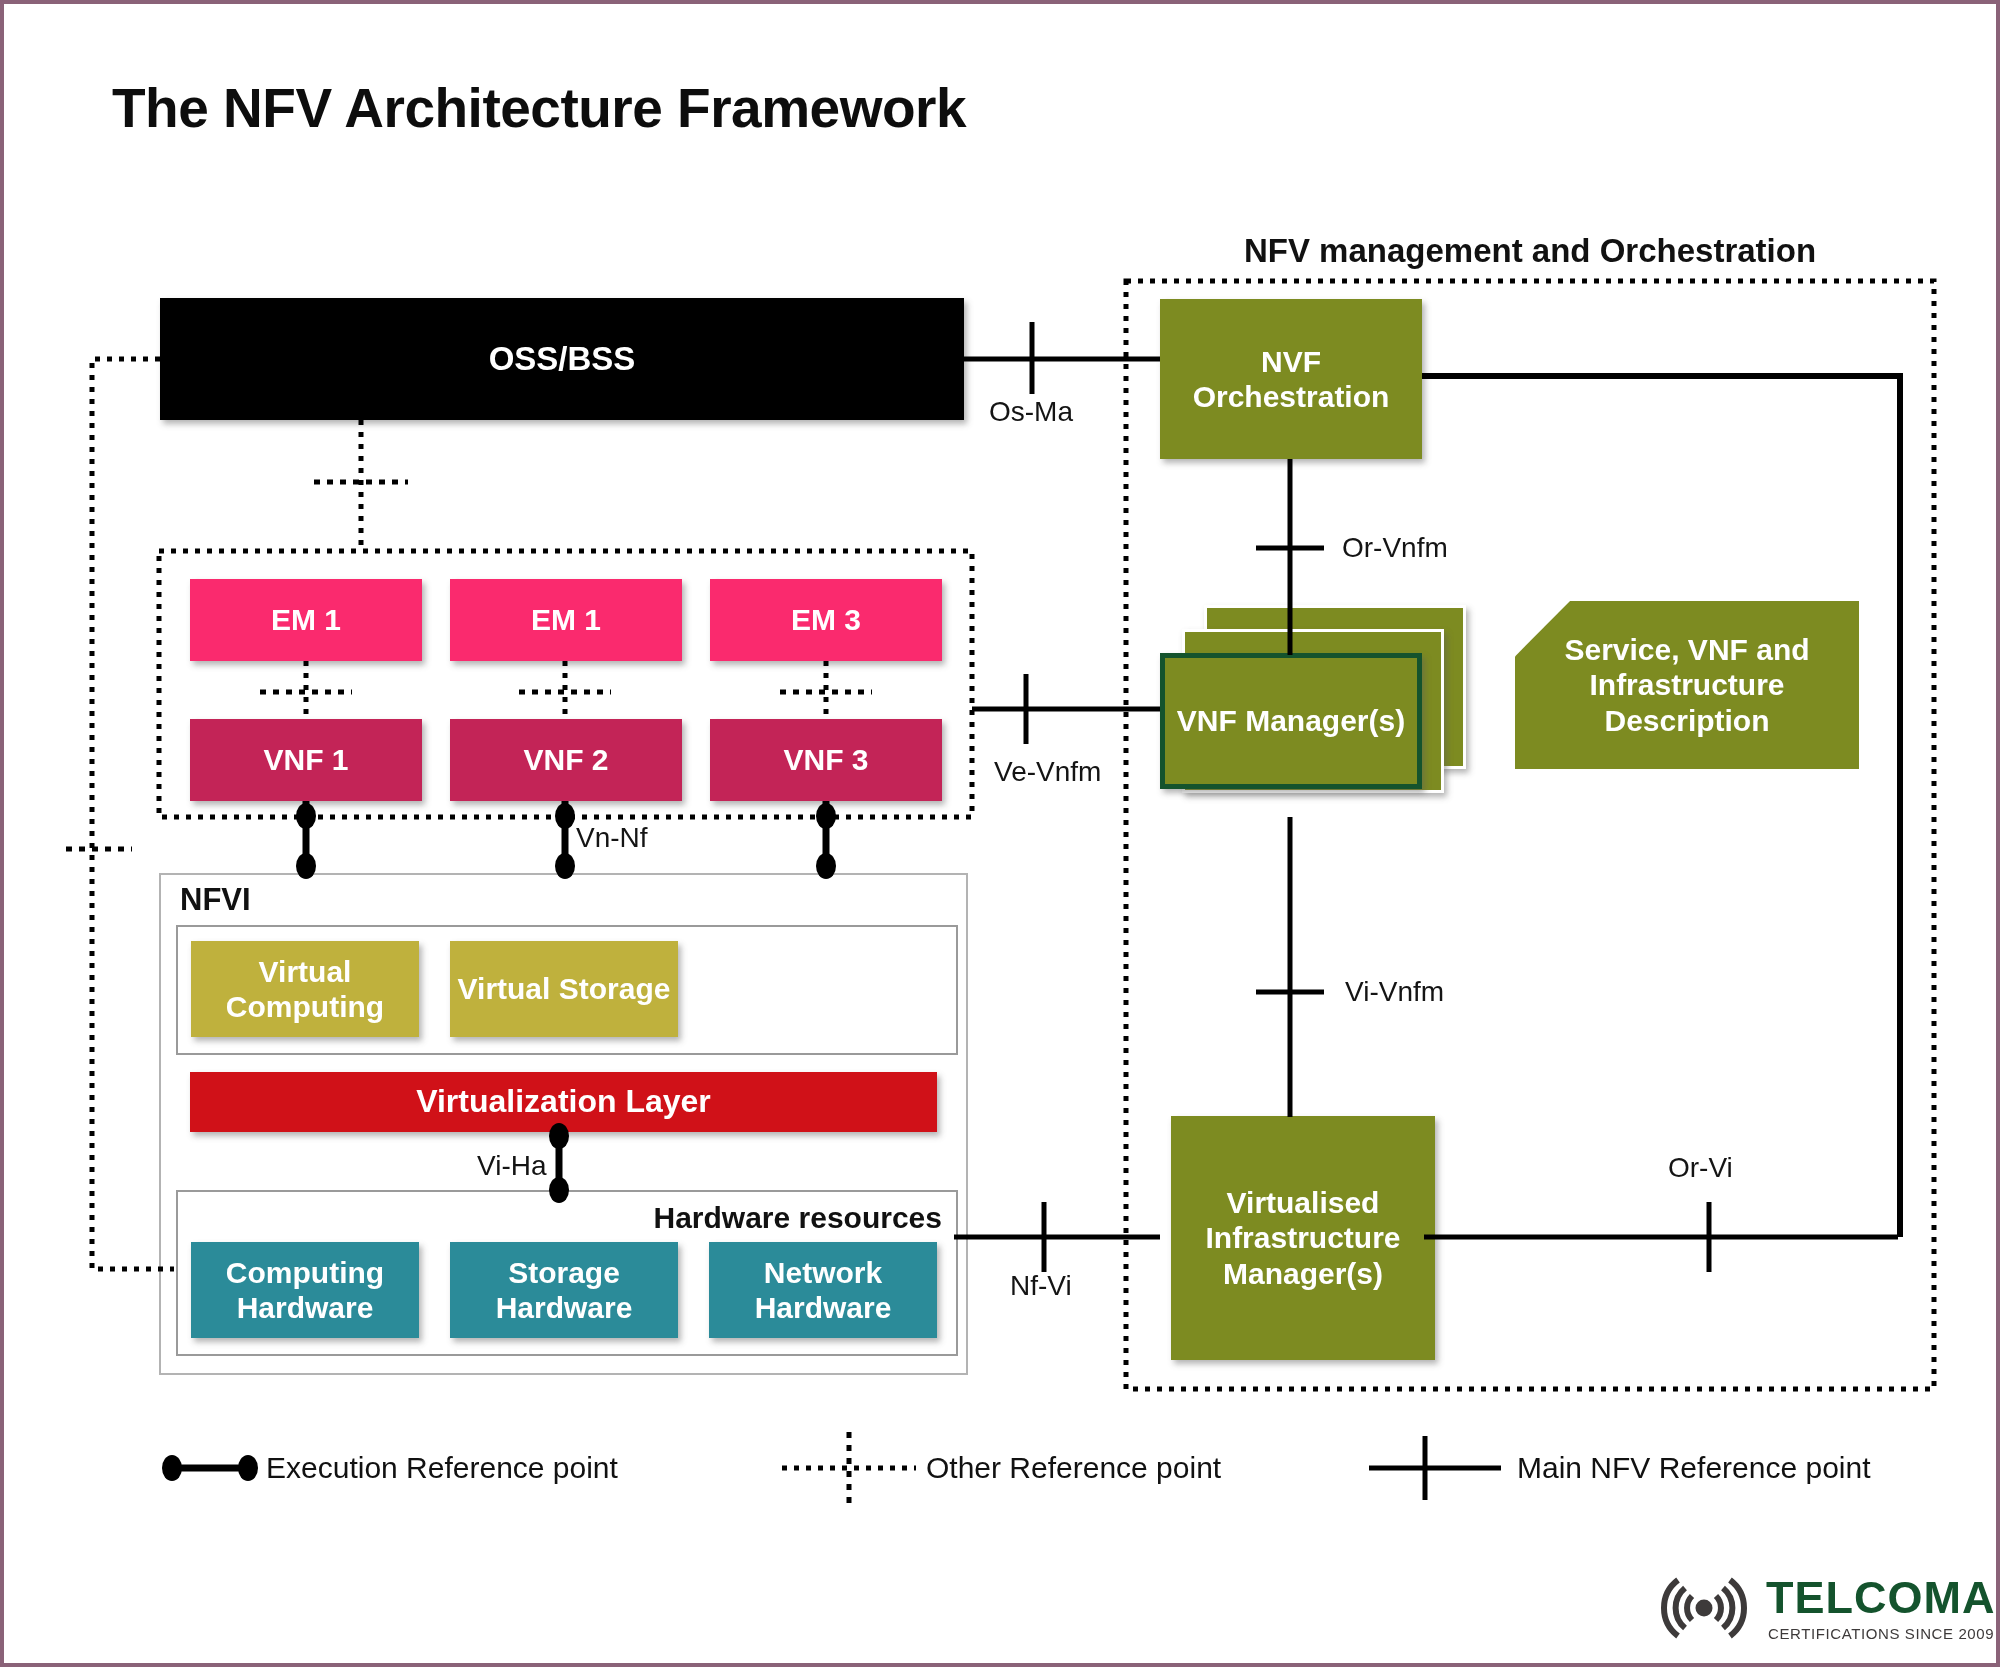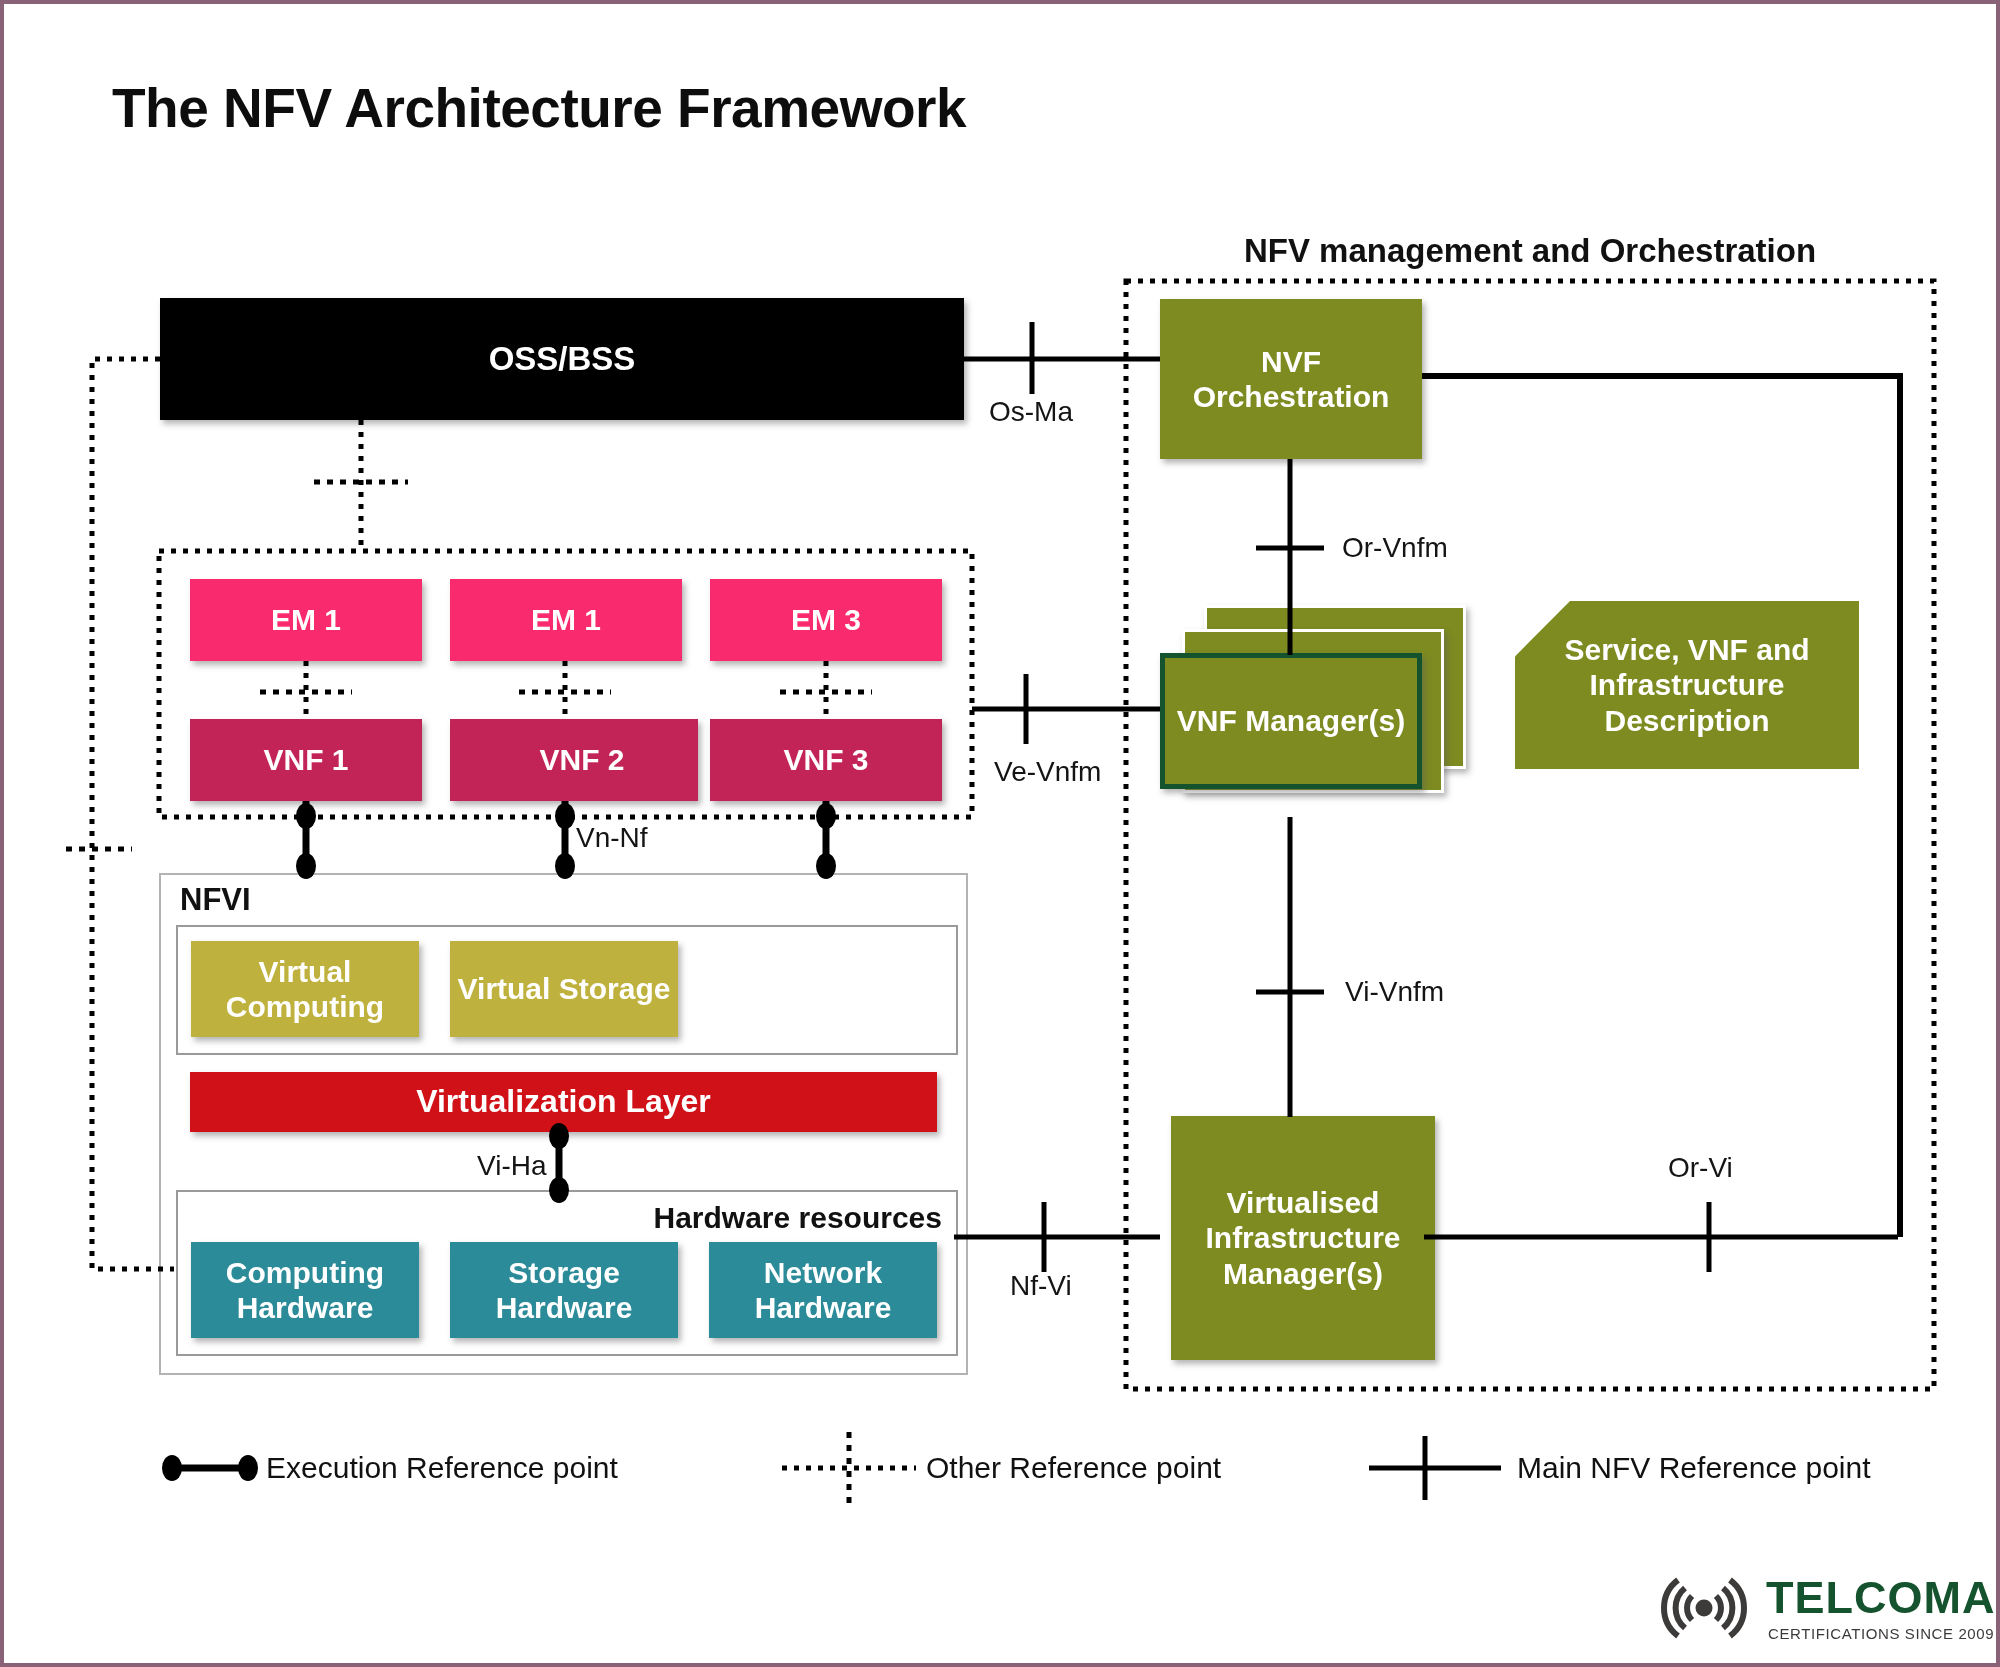--- a/index.html
+++ b/index.html
@@ -57,21 +57,21 @@
 <div id="canvas">
 
   <div class="abs page-title">The NFV Architecture Framework</div>
 
   <div class="node oss" style="left:156px;top:294px;width:804px;height:122px;">OSS/BSS</div>
 
   <div class="node pink" style="left:186px;top:575px;width:232px;height:82px;">EM 1</div>
   <div class="node pink" style="left:446px;top:575px;width:232px;height:82px;">EM 1</div>
   <div class="node pink" style="left:706px;top:575px;width:232px;height:82px;">EM 3</div>
   <div class="node crimson" style="left:186px;top:715px;width:232px;height:82px;">VNF 1</div>
-  <div class="node crimson" style="left:446px;top:715px;width:232px;height:82px;padding-left:16px;">VNF 2</div>
+  <div class="node crimson" style="left:446px;top:715px;width:232px;height:82px;">VNF 2</div>
   <div class="node crimson" style="left:706px;top:715px;width:232px;height:82px;">VNF 3</div>
 
   <div class="outline nfvi-box" style="left:155px;top:869px;width:805px;height:498px;"></div>
   <div class="black-label" style="left:176px;top:878px;font-size:31px;">NFVI</div>
 
   <div class="outline inner-box" style="left:172px;top:921px;width:778px;height:126px;"></div>
   <div class="node gold" style="left:187px;top:937px;width:228px;height:96px;">Virtual Computing</div>
   <div class="node gold" style="left:446px;top:937px;width:228px;height:96px;">Virtual Storage</div>
 
   <div class="node redbar" style="left:186px;top:1068px;width:747px;height:60px;text-align:center;">Virtualization Layer</div>

